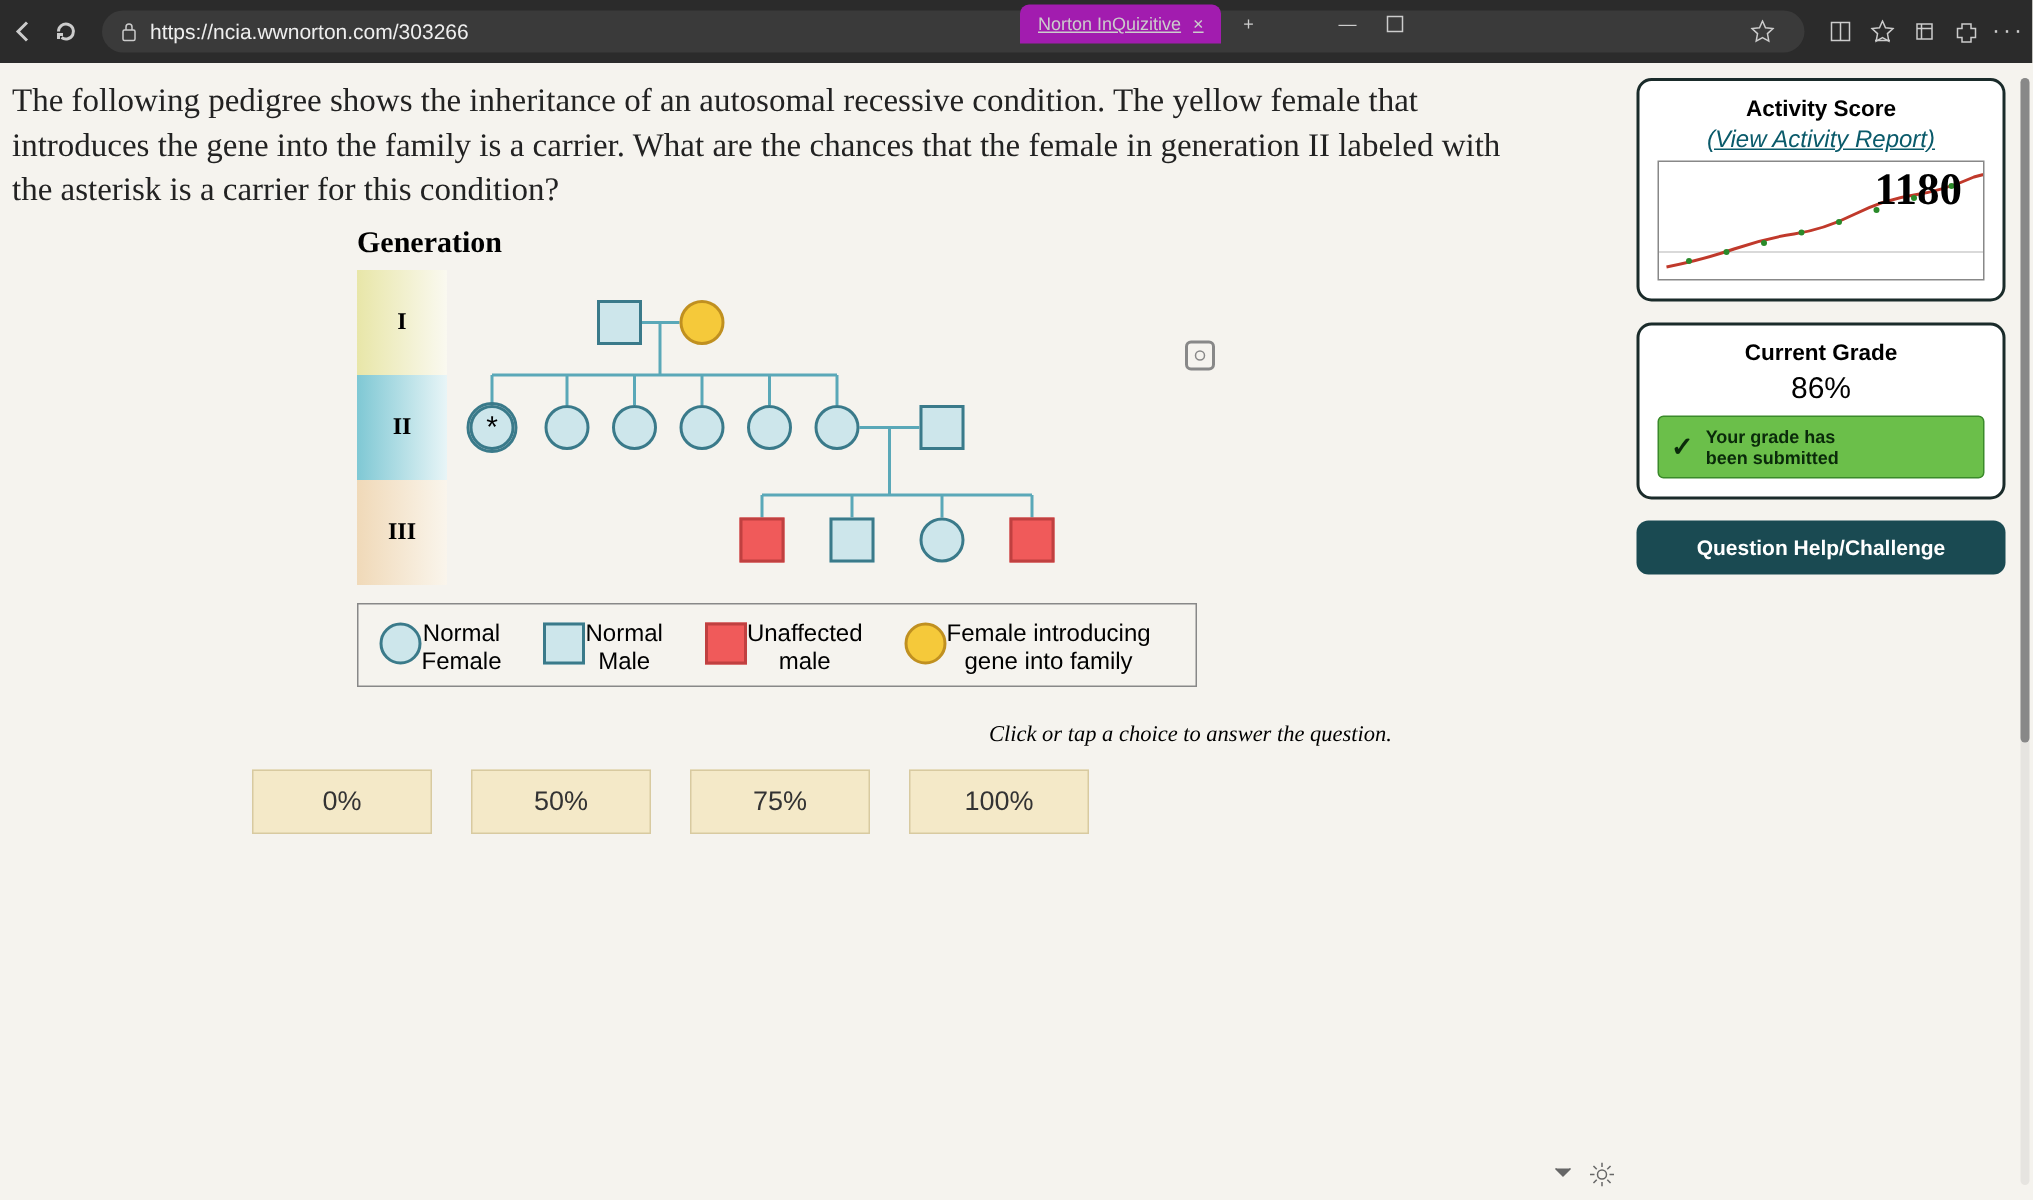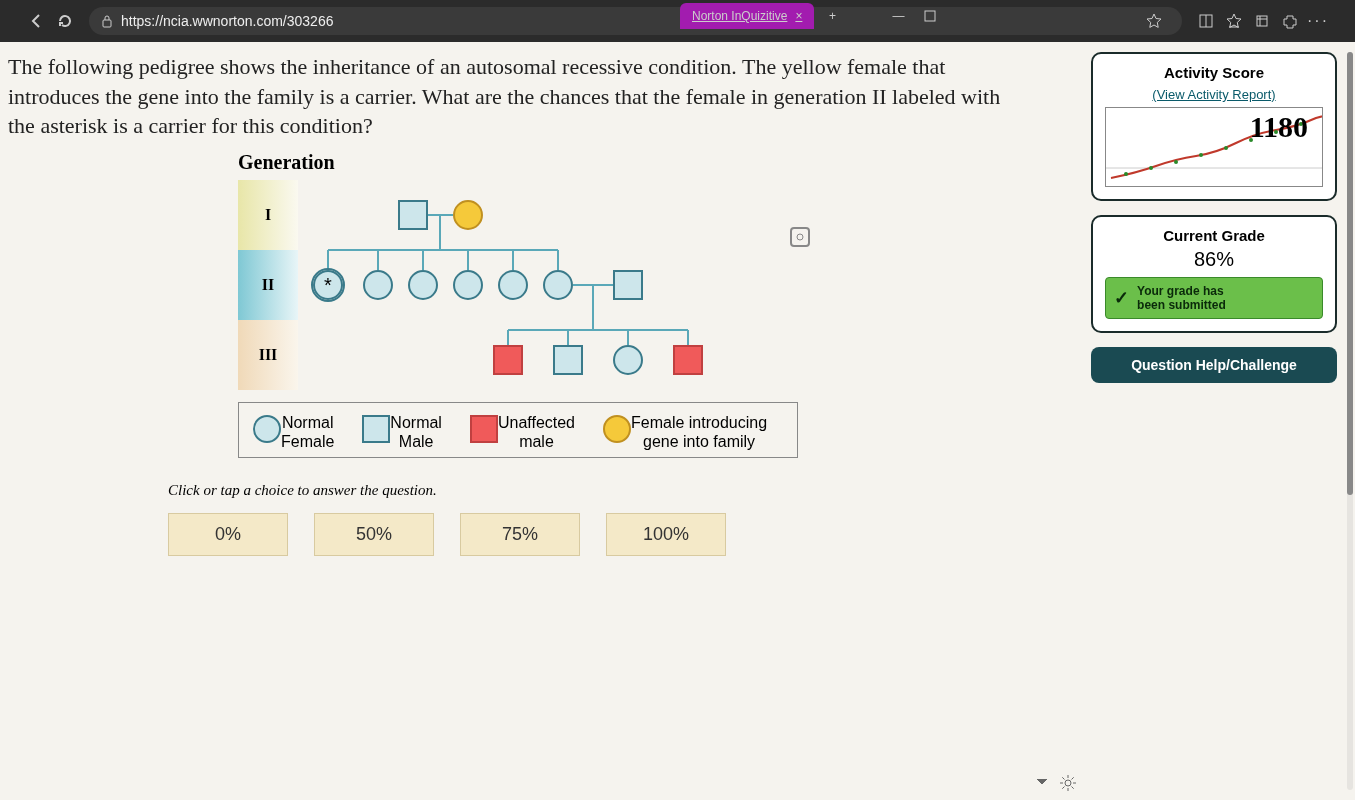--- a/index.html
+++ b/index.html
@@ -9,21 +9,21 @@
     width: 1355px;
     height: 800px;
     overflow: hidden;
     position: relative;
   }
   .browser-bar {
     background: #2b2b2b;
     height: 42px;
     display: flex;
     align-items: center;
-    padding: 0 23px;
+    padding: 0 2px;
     color: #ddd;
     font-family: 'Segoe UI', Arial, sans-serif;
     font-size: 14px;
   }
   .nav-btn { width: 28px; height: 28px; display:flex;align-items:center;justify-content:center;cursor:pointer;color:#ccc; }
   .url-bar {
     flex: 1;
     background: #3a3a3a;
     border-radius: 14px;
     height: 28px;
@@ -106,21 +106,21 @@
   .legend-item { display:flex; align-items:center; text-align:center; line-height:1.2;}
   .legend-sym { width:28px;height:28px;border:2px solid #3a7a8a;background:#cde6eb;margin-bottom:6px;}
   .legend-sym.circle { border-radius:50%; }
   .legend-sym.red { background:#f05a5a; border-color:#c04040;}
   .legend-sym.yellow { background:#f5c93a; border-color:#c09020;}
   .instruction {
     margin-top:24px;
     font-style:italic;
     font-family:Georgia,serif;
     font-size:15px;
-    text-align:left;
+    text-align:right;
     width:760px;
     margin-left:160px;
   }
   .choices {
     margin-top:14px;
     margin-left:160px;
     display:flex;
     gap:26px;
   }
   .choice {
@@ -161,21 +161,21 @@
     border-radius:10px;
     padding:10px 12px 12px 12px;
     background:#fff;
     font-family: 'Segoe UI', Arial, sans-serif;
   }
   .panel h4 { text-align:center;font-size:15px;font-weight:bold;margin-bottom:4px;}
   .conf-label{ text-align:center;font-weight:bold;font-size:15px;margin-bottom:6px;}
   .slider-track{ height:4px;background:#222;border-radius:2px;position:relative;margin:8px 0 10px 0;}
   .slider-thumb{ width:22px;height:22px;border-radius:50%;background:#4a1a4a;position:absolute;right:-4px;top:-9px;}
   .conf-note{ text-align:center;font-size:11px;color:#555;line-height:1.3;}
-  .link { color:#0a5a6a;text-decoration:underline;font-size:13px;}
+  .link { color:#0a5a6a;text-decoration:underline;font-size:16px;font-style:italic;}
   .score-box{ border:1px solid #888;height:80px;position:relative;margin-top:4px;overflow:hidden;}
   .score-val{ position:absolute;right:14px;top:2px;font-size:30px;font-weight:bold;font-family:Georgia,serif;}
   .grade-val{ text-align:center;font-size:20px;font-weight:normal;margin:2px 0 6px 0;}
   .submitted{
     background:#6bbf4a;border:1px solid #3a8a2a;border-radius:4px;
     padding:6px 8px;display:flex;align-items:center;gap:8px;
     font-size:12px;font-weight:bold;color:#0a2a0a;
   }
   .submitted .chk{ font-size:18px;}
   .help-btn{

